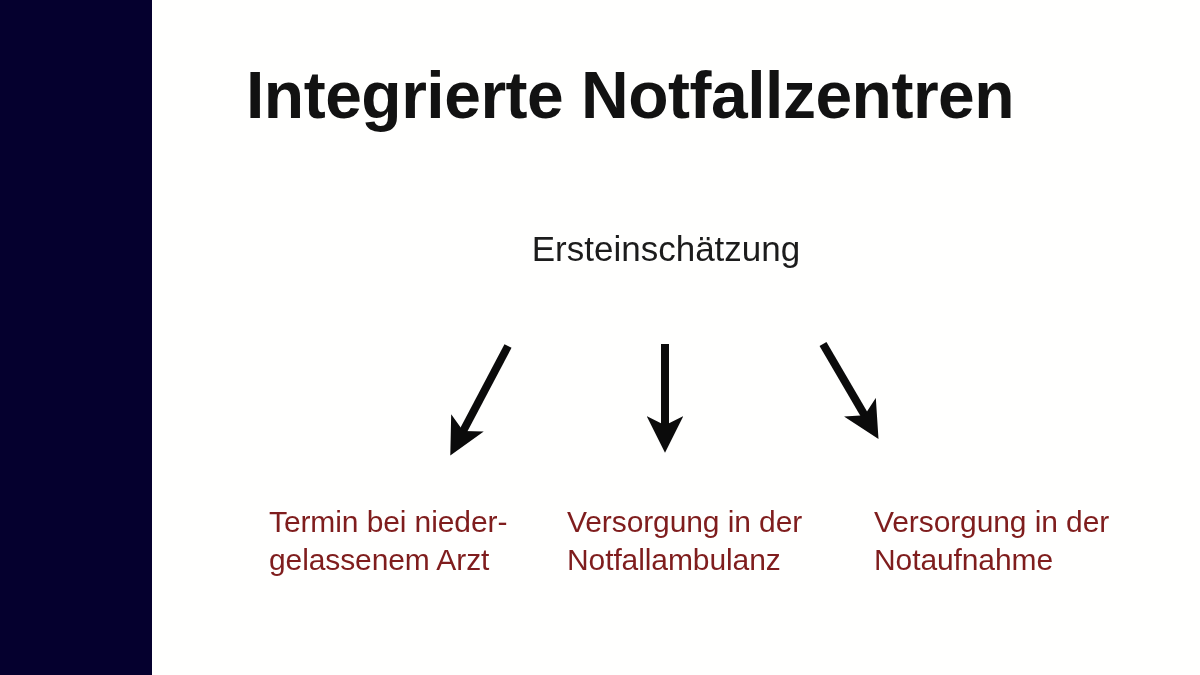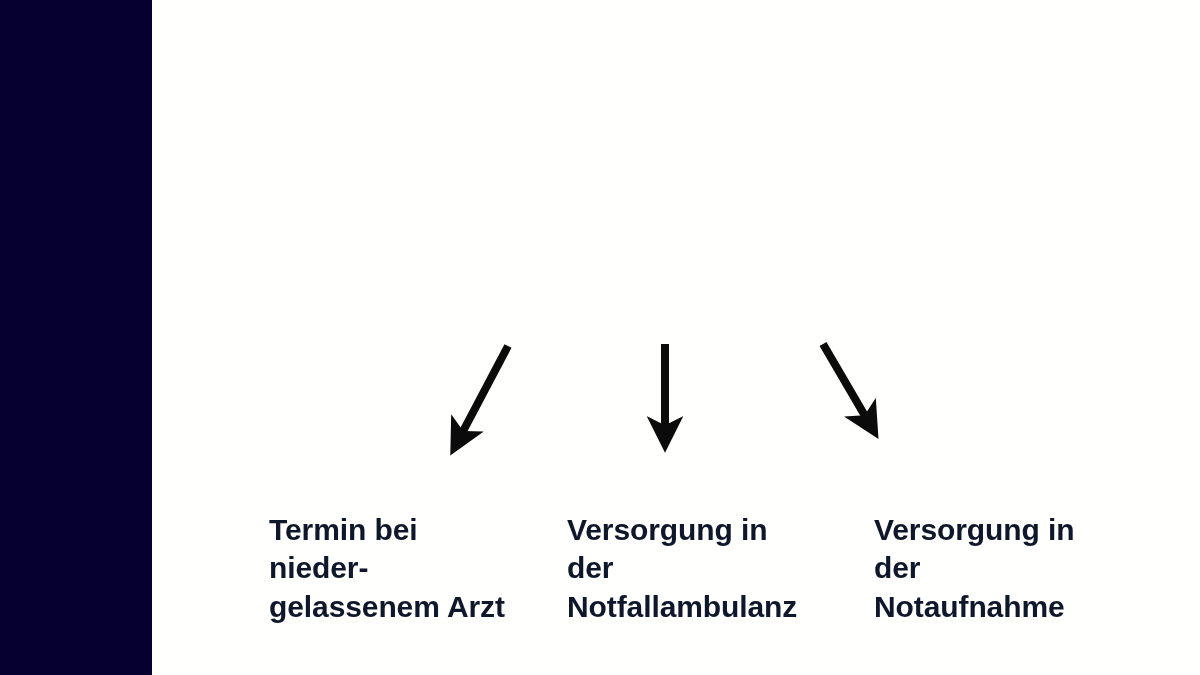--- a/index.html
+++ b/index.html
@@ -81,41 +81,42 @@
     top: 0;
     width: 1200px;
     height: 675px;
     pointer-events: none;
   }
 
   
   .outcome {
     position: absolute;
     font-size: 30px;
-    font-weight: bold;
+    font-weight: normal;
     letter-spacing: -0.1px;
-    color: #0f172a;
+    color: #7f1d1d;
     line-height: 1.28;
     white-space: pre-line;
-    margin-top: 8px;
   }
 
   #outcome-0 { left: 269px; top: 503px; width: 250px; }
   #outcome-1 { left: 567px; top: 503px; width: 250px; }
   #outcome-2 { left: 874px; top: 503px; width: 250px; }
 </style>
 </head>
 <body>
 
 <div id="slide">
 
   <div id="accent-bar"></div>
 
+  <div id="slide-title">Integrierte Notfallzentren</div>
 
   <div id="node-meldetresen">
+    <div id="node-subtitle">Ersteinschätzung</div>
   </div>
 
   <svg id="arrows-layer" viewBox="0 0 1200 675">
     <defs>
       <marker id="ah" markerWidth="4.6" markerHeight="4.6" refX="2.0" refY="2.3" orient="auto" markerUnits="strokeWidth">
         <path d="M 0,0 L 4.6,2.3 L 0,4.6 L 1.15,2.3 Z" fill="#0b0b0b"></path>
       </marker>
     </defs>
 
     <line x1="508" y1="346" x2="460" y2="437" stroke="#0b0b0b" stroke-width="8" stroke-linecap="butt" marker-end="url(#ah)"></line>

